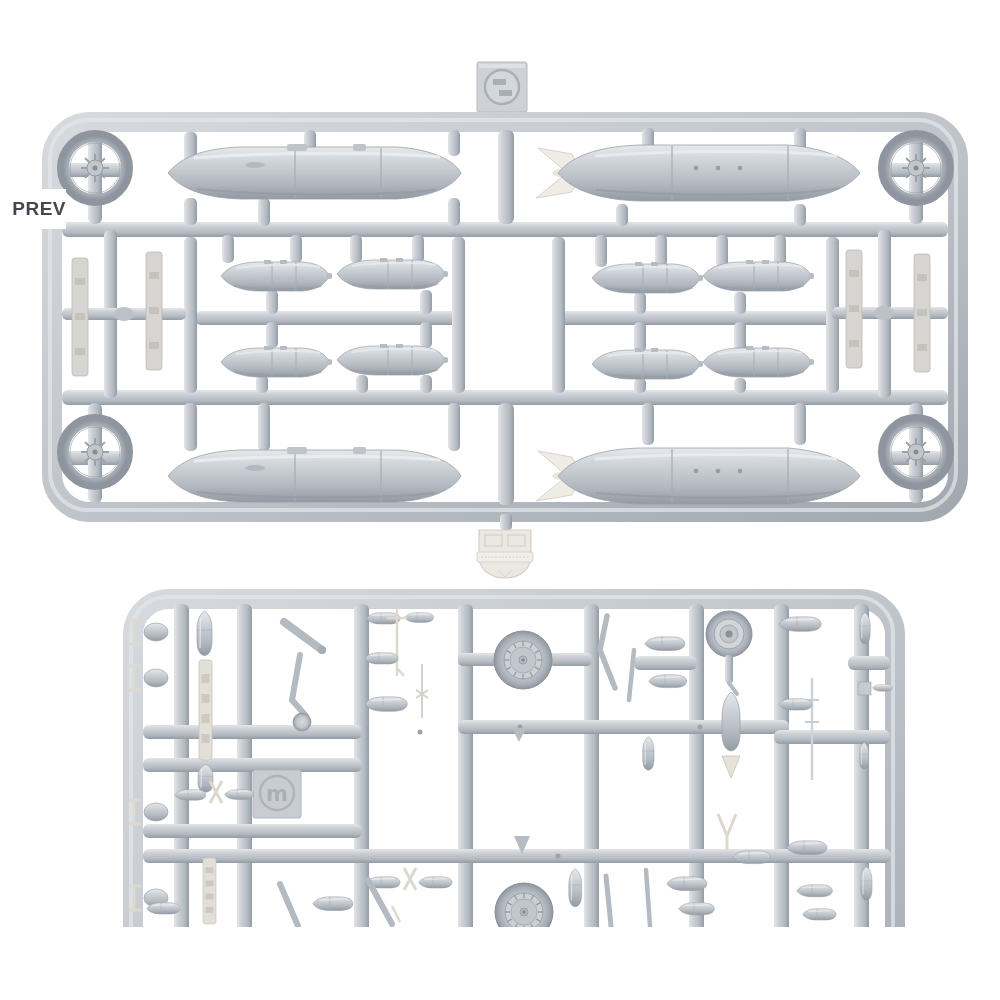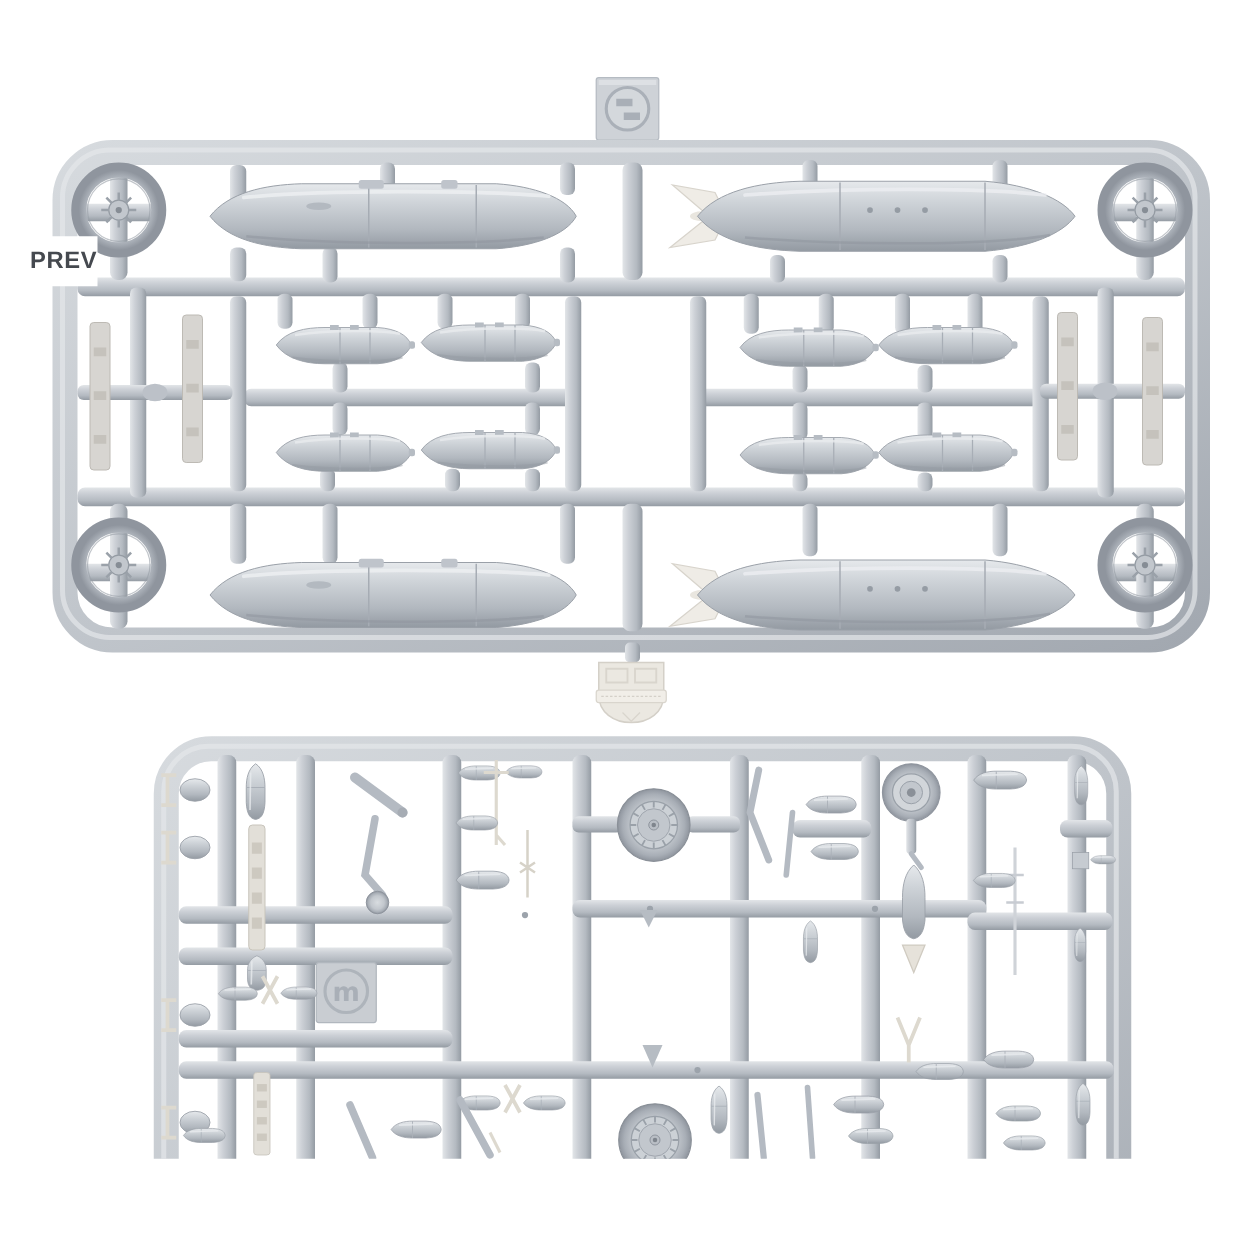--- a/index.html
+++ b/index.html
@@ -1,20 +1,20 @@
 <!DOCTYPE html>
 <html><head>
 <meta charset="utf-8">
 <style>
   html,body{margin:0;padding:0;background:#ffffff;}
   .canvas{position:relative;width:1000px;height:1000px;background:#ffffff;overflow:hidden;
           font-family:"Liberation Sans", sans-serif;}
   .photo{position:absolute;inset:0;}
-  .prev{position:absolute;top:189px;left:12px;width:66px;height:40px;background:#ffffff;
-        display:flex;align-items:center;padding-left:12px;box-sizing:border-box;cursor:pointer;}
+  .prev{position:absolute;top:189px;left:0;width:66px;height:40px;background:#ffffff;
+        display:flex;align-items:center;padding-left:12px;box-sizing:border-box;cursor:pointer;justify-content:flex-end;}
   .prev span{font-size:19px;font-weight:700;color:#45494f;letter-spacing:0.5px;}
 </style>
 </head>
 <body>
 
 <div class="canvas">
   <div class="photo">
   <svg width="1000" height="1000" viewBox="0 0 1000 1000" role="img" aria-label="Two light-gray injection-molded plastic model kit sprues with aircraft parts photographed on a white background">
     <defs>
       <linearGradient id="gH" x1="0" y1="0" x2="0" y2="1">

